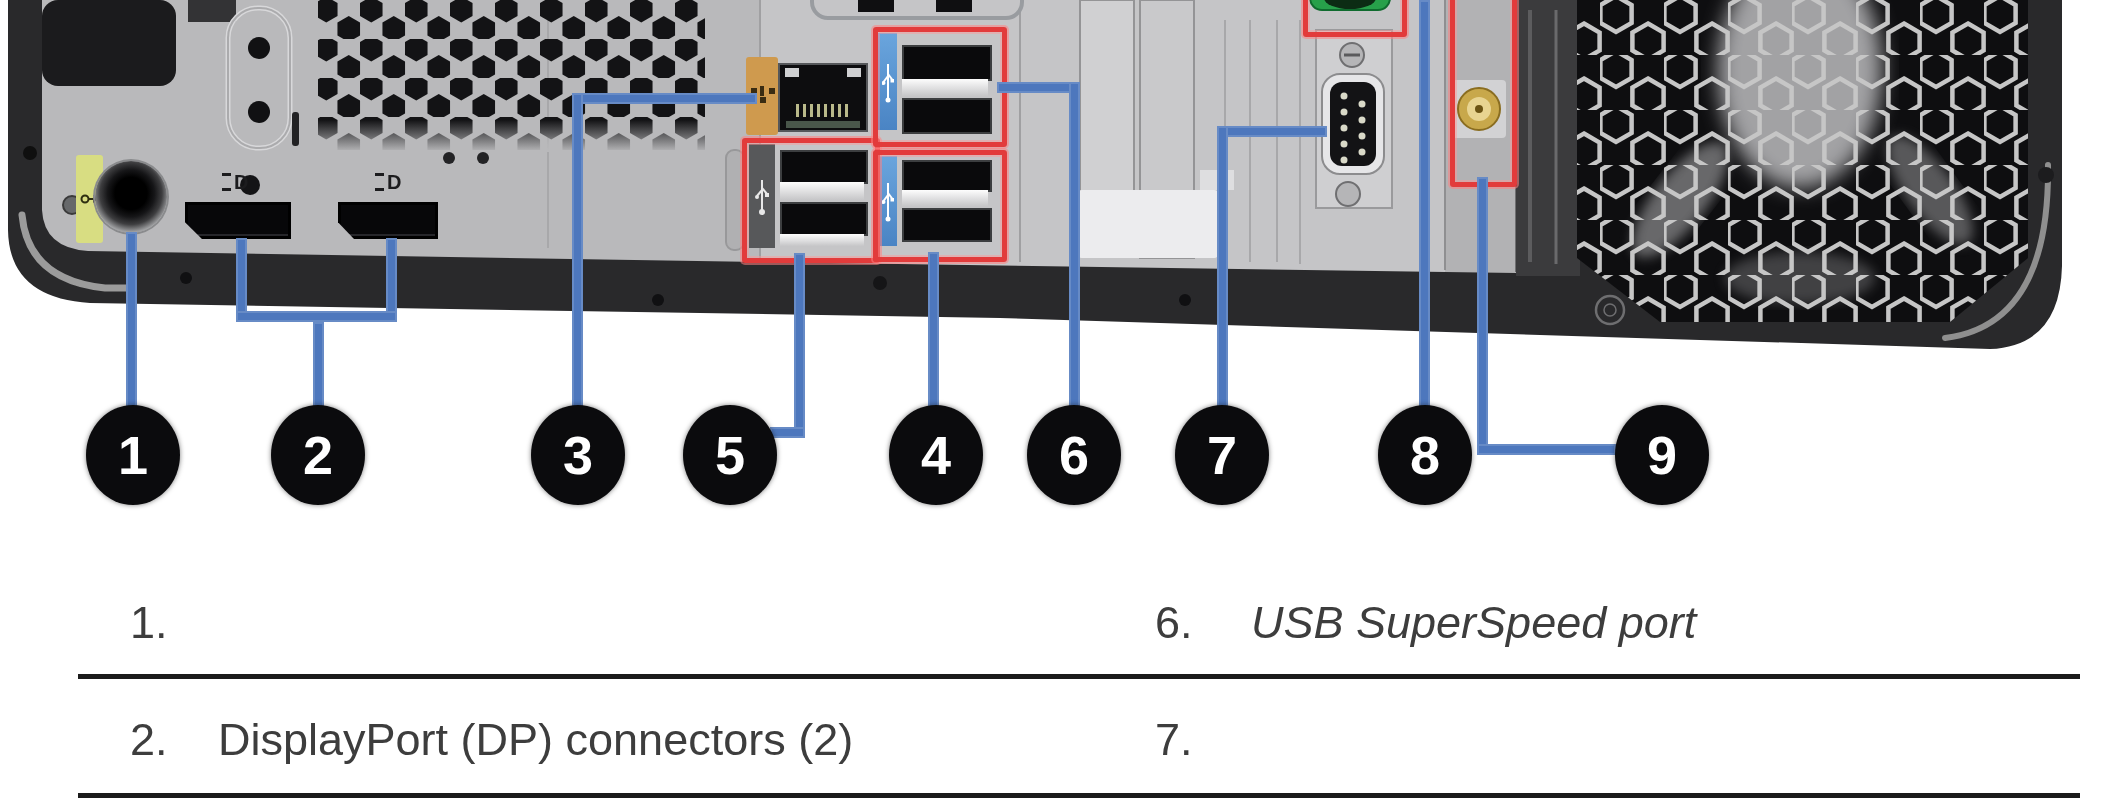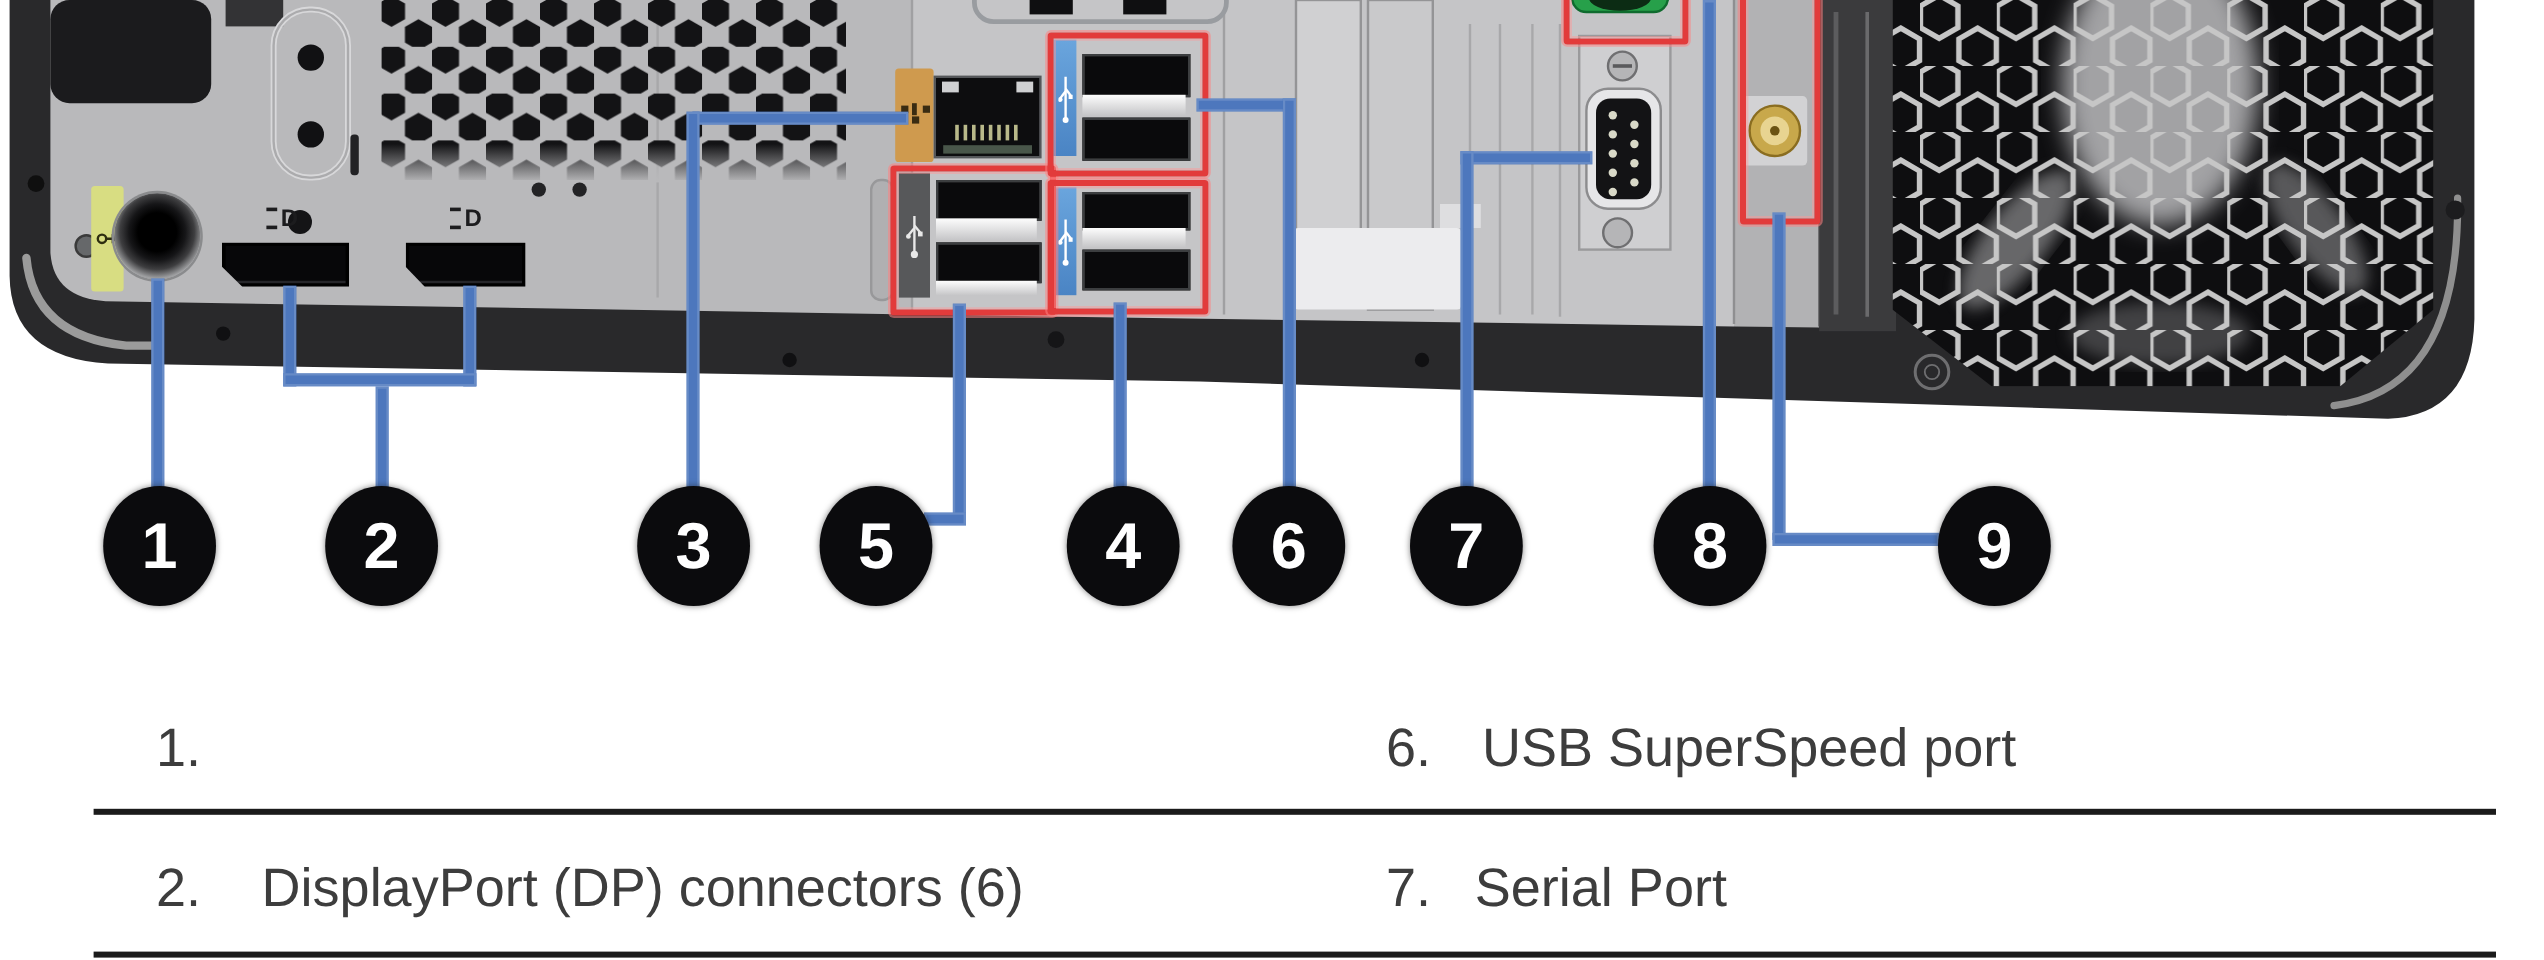--- a/index.html
+++ b/index.html
@@ -330,29 +330,28 @@
     </div>
   <div class="abs co" style="left:1615px;top:405px;">
       <span>9</span>
     </div>
 
   <div class="legend-row" style="left:130px;top:597px;width:900px;">
     <span class="legend-num">1.</span>
   </div>
   <div class="legend-row" style="left:1155px;top:597px;width:900px;">
     <span class="legend-num">6.</span>
-    <span class="legend-label" style="left:80px;">USB SuperSpeed port</span>
+    <span class="legend-label" style="left:96px;font-style:italic;">USB SuperSpeed port</span>
   </div>
 
   <div class="divider" style="top:674px;"></div>
 
   <div class="legend-row" style="left:130px;top:714px;width:900px;">
     <span class="legend-num">2.</span>
-    <span class="legend-label" style="left:88px;">DisplayPort (DP) connectors (6)</span>
+    <span class="legend-label" style="left:88px;">DisplayPort (DP) connectors (2)</span>
   </div>
   <div class="legend-row" style="left:1155px;top:714px;width:900px;">
     <span class="legend-num">7.</span>
-    <span class="legend-label" style="left:74px;">Serial Port</span>
   </div>
 
   <div class="divider" style="top:793px;"></div>
 
 </div>
 
 </body></html>

